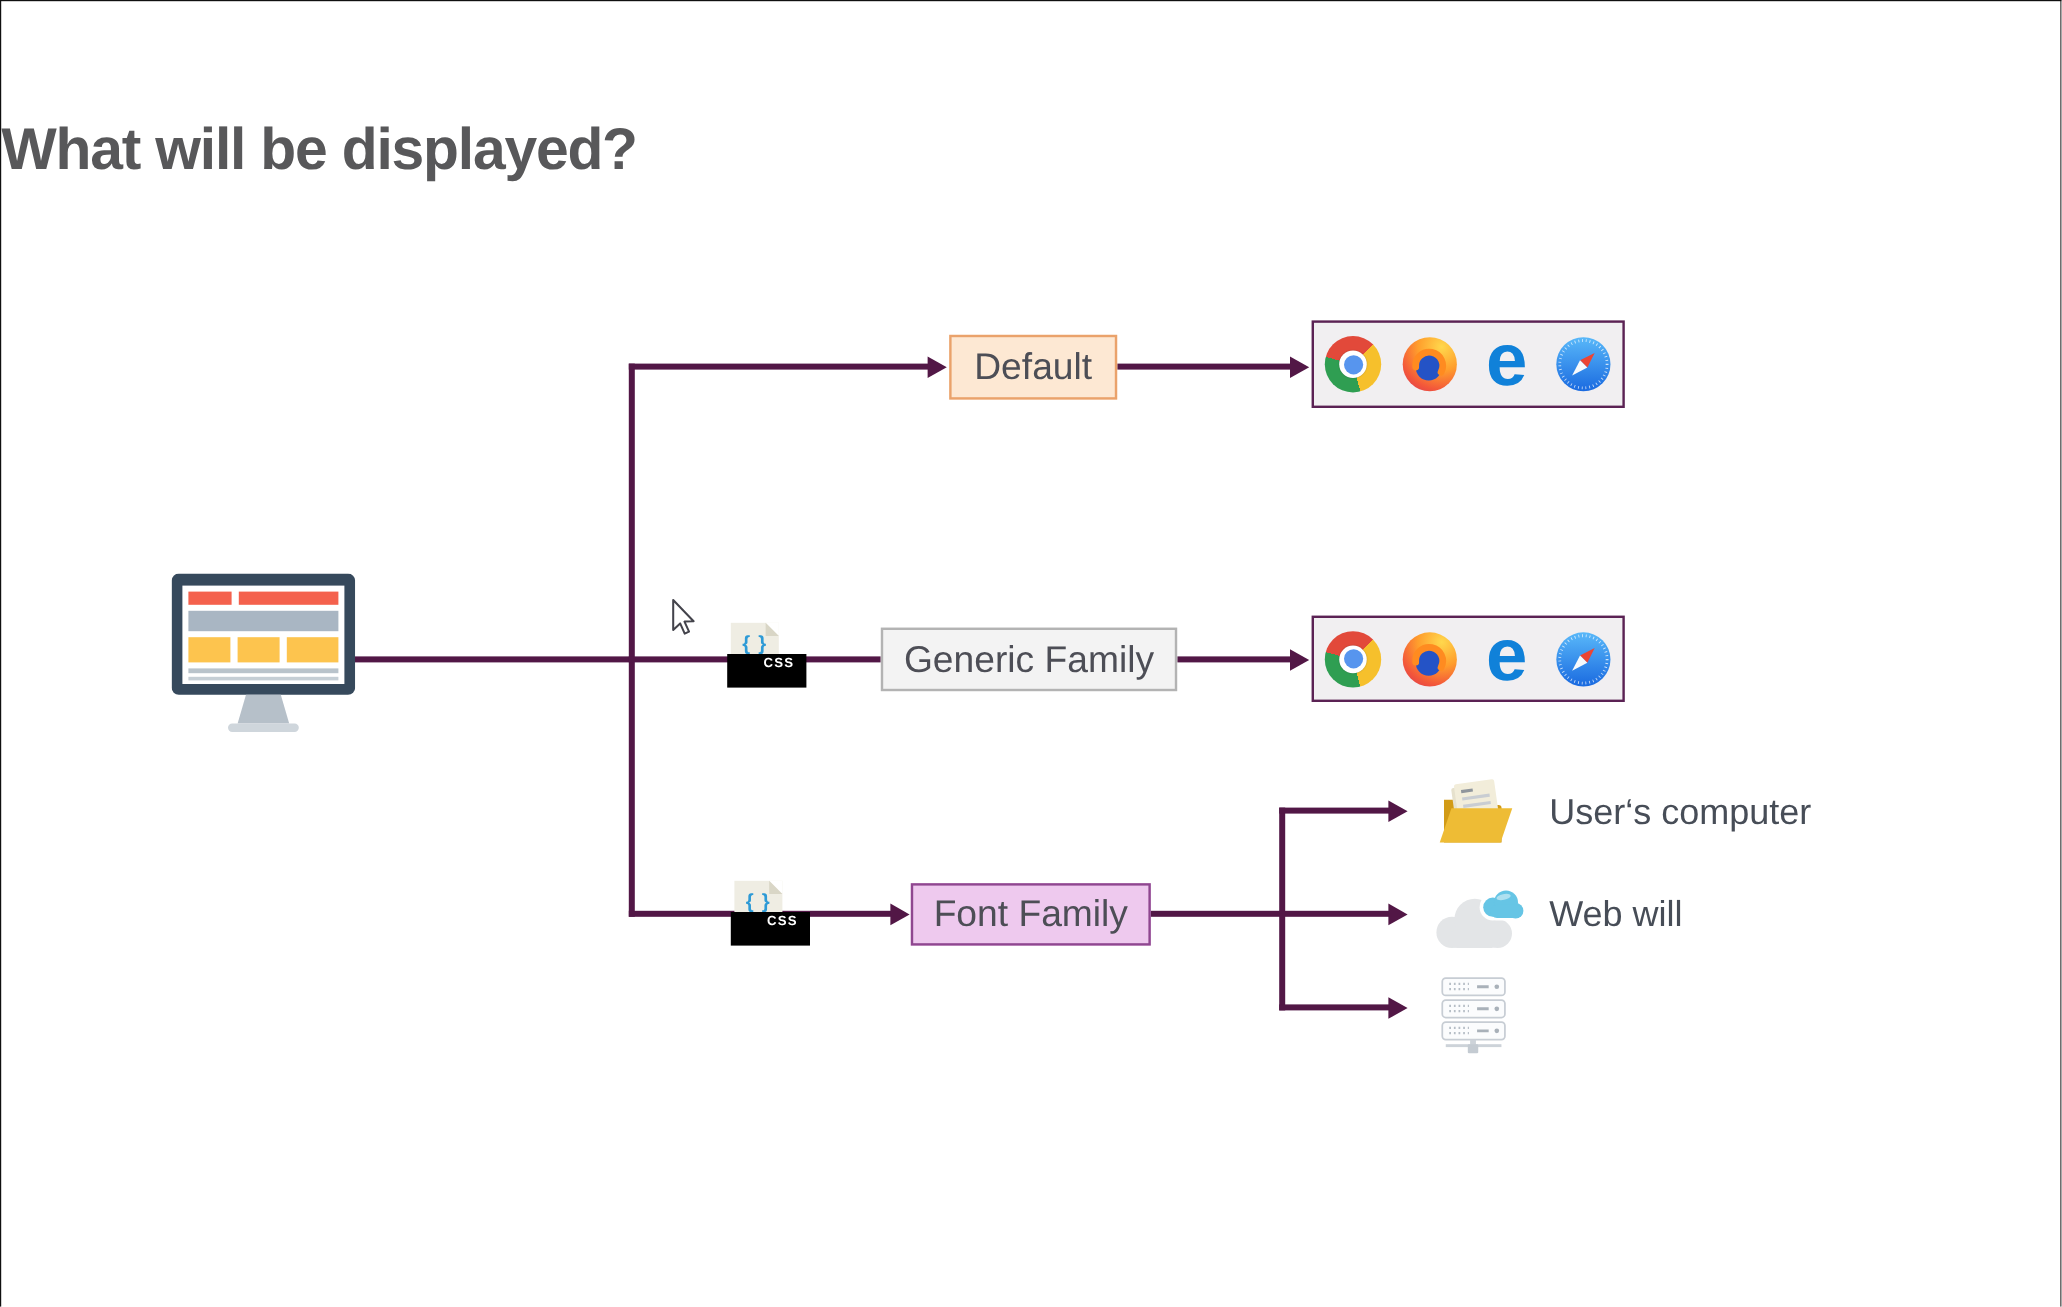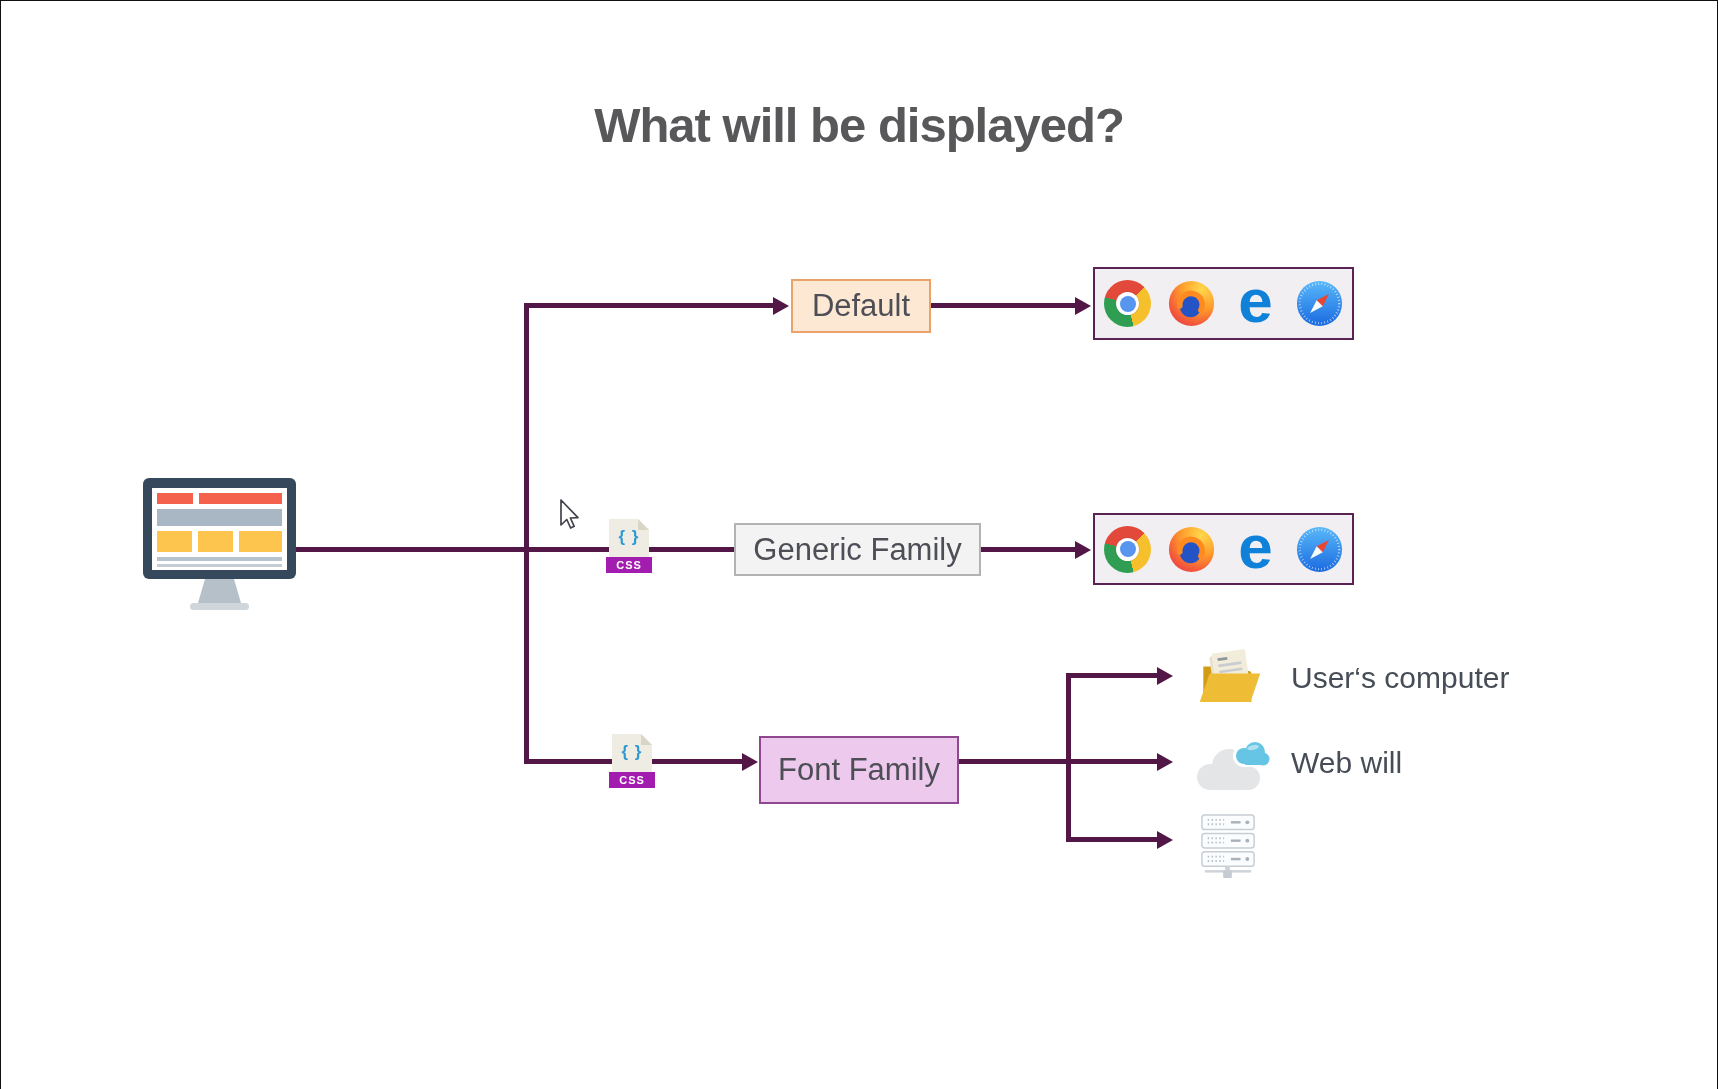--- a/index.html
+++ b/index.html
@@ -3,21 +3,21 @@
 <meta charset="utf-8">
 <style>
   html,body{margin:0;padding:0;background:#fff;}
   .canvas{
     position:relative;width:1716px;height:1088px;background:#ffffff;
     border-top:1px solid #101010;border-left:1px solid #101010;border-right:1px solid #101010;
     font-family:"Liberation Sans", sans-serif;overflow:hidden;
   }
   
   .title{
-    position:absolute;left:0;top:96px;width:100%;text-align:center;
+    position:absolute;left:0;top:96px;width:100%;
     font-size:49px;font-weight:700;color:#58585a;letter-spacing:-1px;
   }
   
   .hline,.vline{position:absolute;background:#521746;}
   .hline{height:5px;}
   .vline{width:5px;}
   .arrowhead{
     position:absolute;width:0;height:0;
     border-left:16px solid #521746;
     border-top:9px solid transparent;
@@ -65,22 +65,22 @@
   }
   .cssfile .fold{
     position:absolute;right:0;top:0;width:0;height:0;
     border-left:11px solid #d9d6c6;border-top:11px solid transparent;
   }
   .cssfile .braces{
     position:absolute;left:0;top:8px;width:100%;text-align:center;
     font-size:17px;font-weight:700;color:#2d9ad6;letter-spacing:1px;
   }
   .cssfile .banner{
-    position:absolute;left:0;bottom:0;width:46px;height:16px;background:#a21caf;
-    color:#fff;font-size:11px;font-weight:700;text-align:center;line-height:16px;letter-spacing:1px;
+    position:absolute;left:0;bottom:0;width:46px;height:28px;background:#000000;
+    color:#fff;font-size:11px;font-weight:700;text-align:center;line-height:16px;letter-spacing:1px;padding-left:20px;
   }
   
   .source-label{
     position:absolute;left:1290px;height:42px;line-height:42px;
     font-size:30px;color:#474d57;white-space:nowrap;
   }
   .source-icon{position:absolute;z-index:3;}
   .source-icon svg{display:block;}
   .monitor{position:absolute;left:142px;top:477px;z-index:3;}
   .cursor{position:absolute;left:556px;top:497px;z-index:9;}
@@ -147,21 +147,21 @@
   <div class="arrowhead" style="left:1156px;top:666px;"></div>
 
   <div class="hline" style="left:1069px;top:758px;width:88px;"></div>
   <div class="arrowhead" style="left:1156px;top:752px;"></div>
 
   <div class="hline" style="left:1065px;top:836px;width:92px;"></div>
   <div class="arrowhead" style="left:1156px;top:830px;"></div>
 
   <div class="node node-generic" style="left:733px;top:522px;width:247px;height:53px;">Generic Family</div>
   <div class="node node-default" style="left:790px;top:278px;width:140px;height:54px;">Default</div>
-  <div class="node node-font" style="left:758px;top:735px;width:200px;height:68px;">Font Family</div>
+  <div class="node node-font" style="left:758px;top:735px;width:200px;height:52px;">Font Family</div>
 
   <div class="cssfile" style="left:605px;top:518px;">
     <div class="page">
       <div class="fold-cut"></div>
       <div class="fold"></div>
       <div class="braces">{ }</div>
     </div>
     <div class="banner">CSS</div>
   </div>
 

